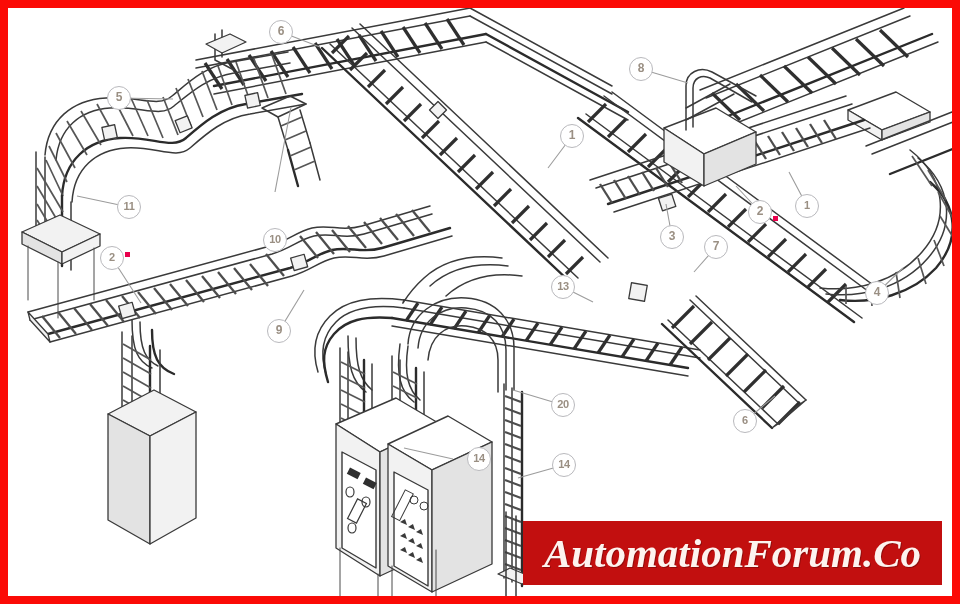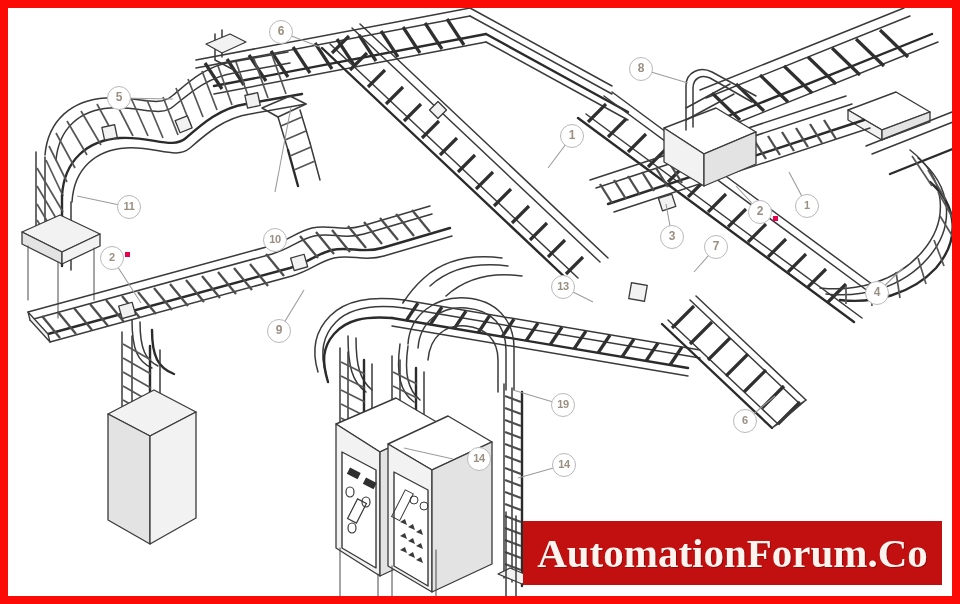--- a/index.html
+++ b/index.html
@@ -577,22 +577,22 @@
       <div class="callout" style="left: 279px; top: 331px;">9</div>
       <div class="callout wide" style="left: 275px; top: 192px; margin-top: 36px;">10</div>
       <div class="callout wide" style="left: 129px; top: 207px;">11</div>
       <div class="callout wide" style="left: 112px; top: 258px;">2</div>
       <div class="reddot" style="left: 127px; top: 254px; background: rgb(232, 0, 76);"></div>
       <div class="callout wide" style="left: 563px; top: 287px;">13</div>
       <div class="callout wide" style="left: 453px; top: 459px; margin-left: 14px;">14</div>
       <div class="callout wide" style="left: 745px; top: 421px;">6</div>
       <div class="callout wide" style="left: 807px; top: 206px;">1</div>
       <div class="callout wide" style="left: 564px; top: 465px;">14</div>
-      <div class="callout wide" style="left: 563px; top: 405px;">19</div>
+      <div class="callout wide" style="left: 563px; top: 405px;">20</div>
     </div>
 
   <div id="banner" style="background: rgb(194, 15, 15);">
-    <span style="color: rgb(253, 243, 239);">AutomationForum.Co</span>
+    <span style="color: rgb(253, 243, 239); font-style: italic;">AutomationForum.Co</span>
   </div>
 
   <div id="frame" style="border-color: rgb(251, 10, 6); border-width: 8px;"></div>
 
 </div>
 
 </body></html>

